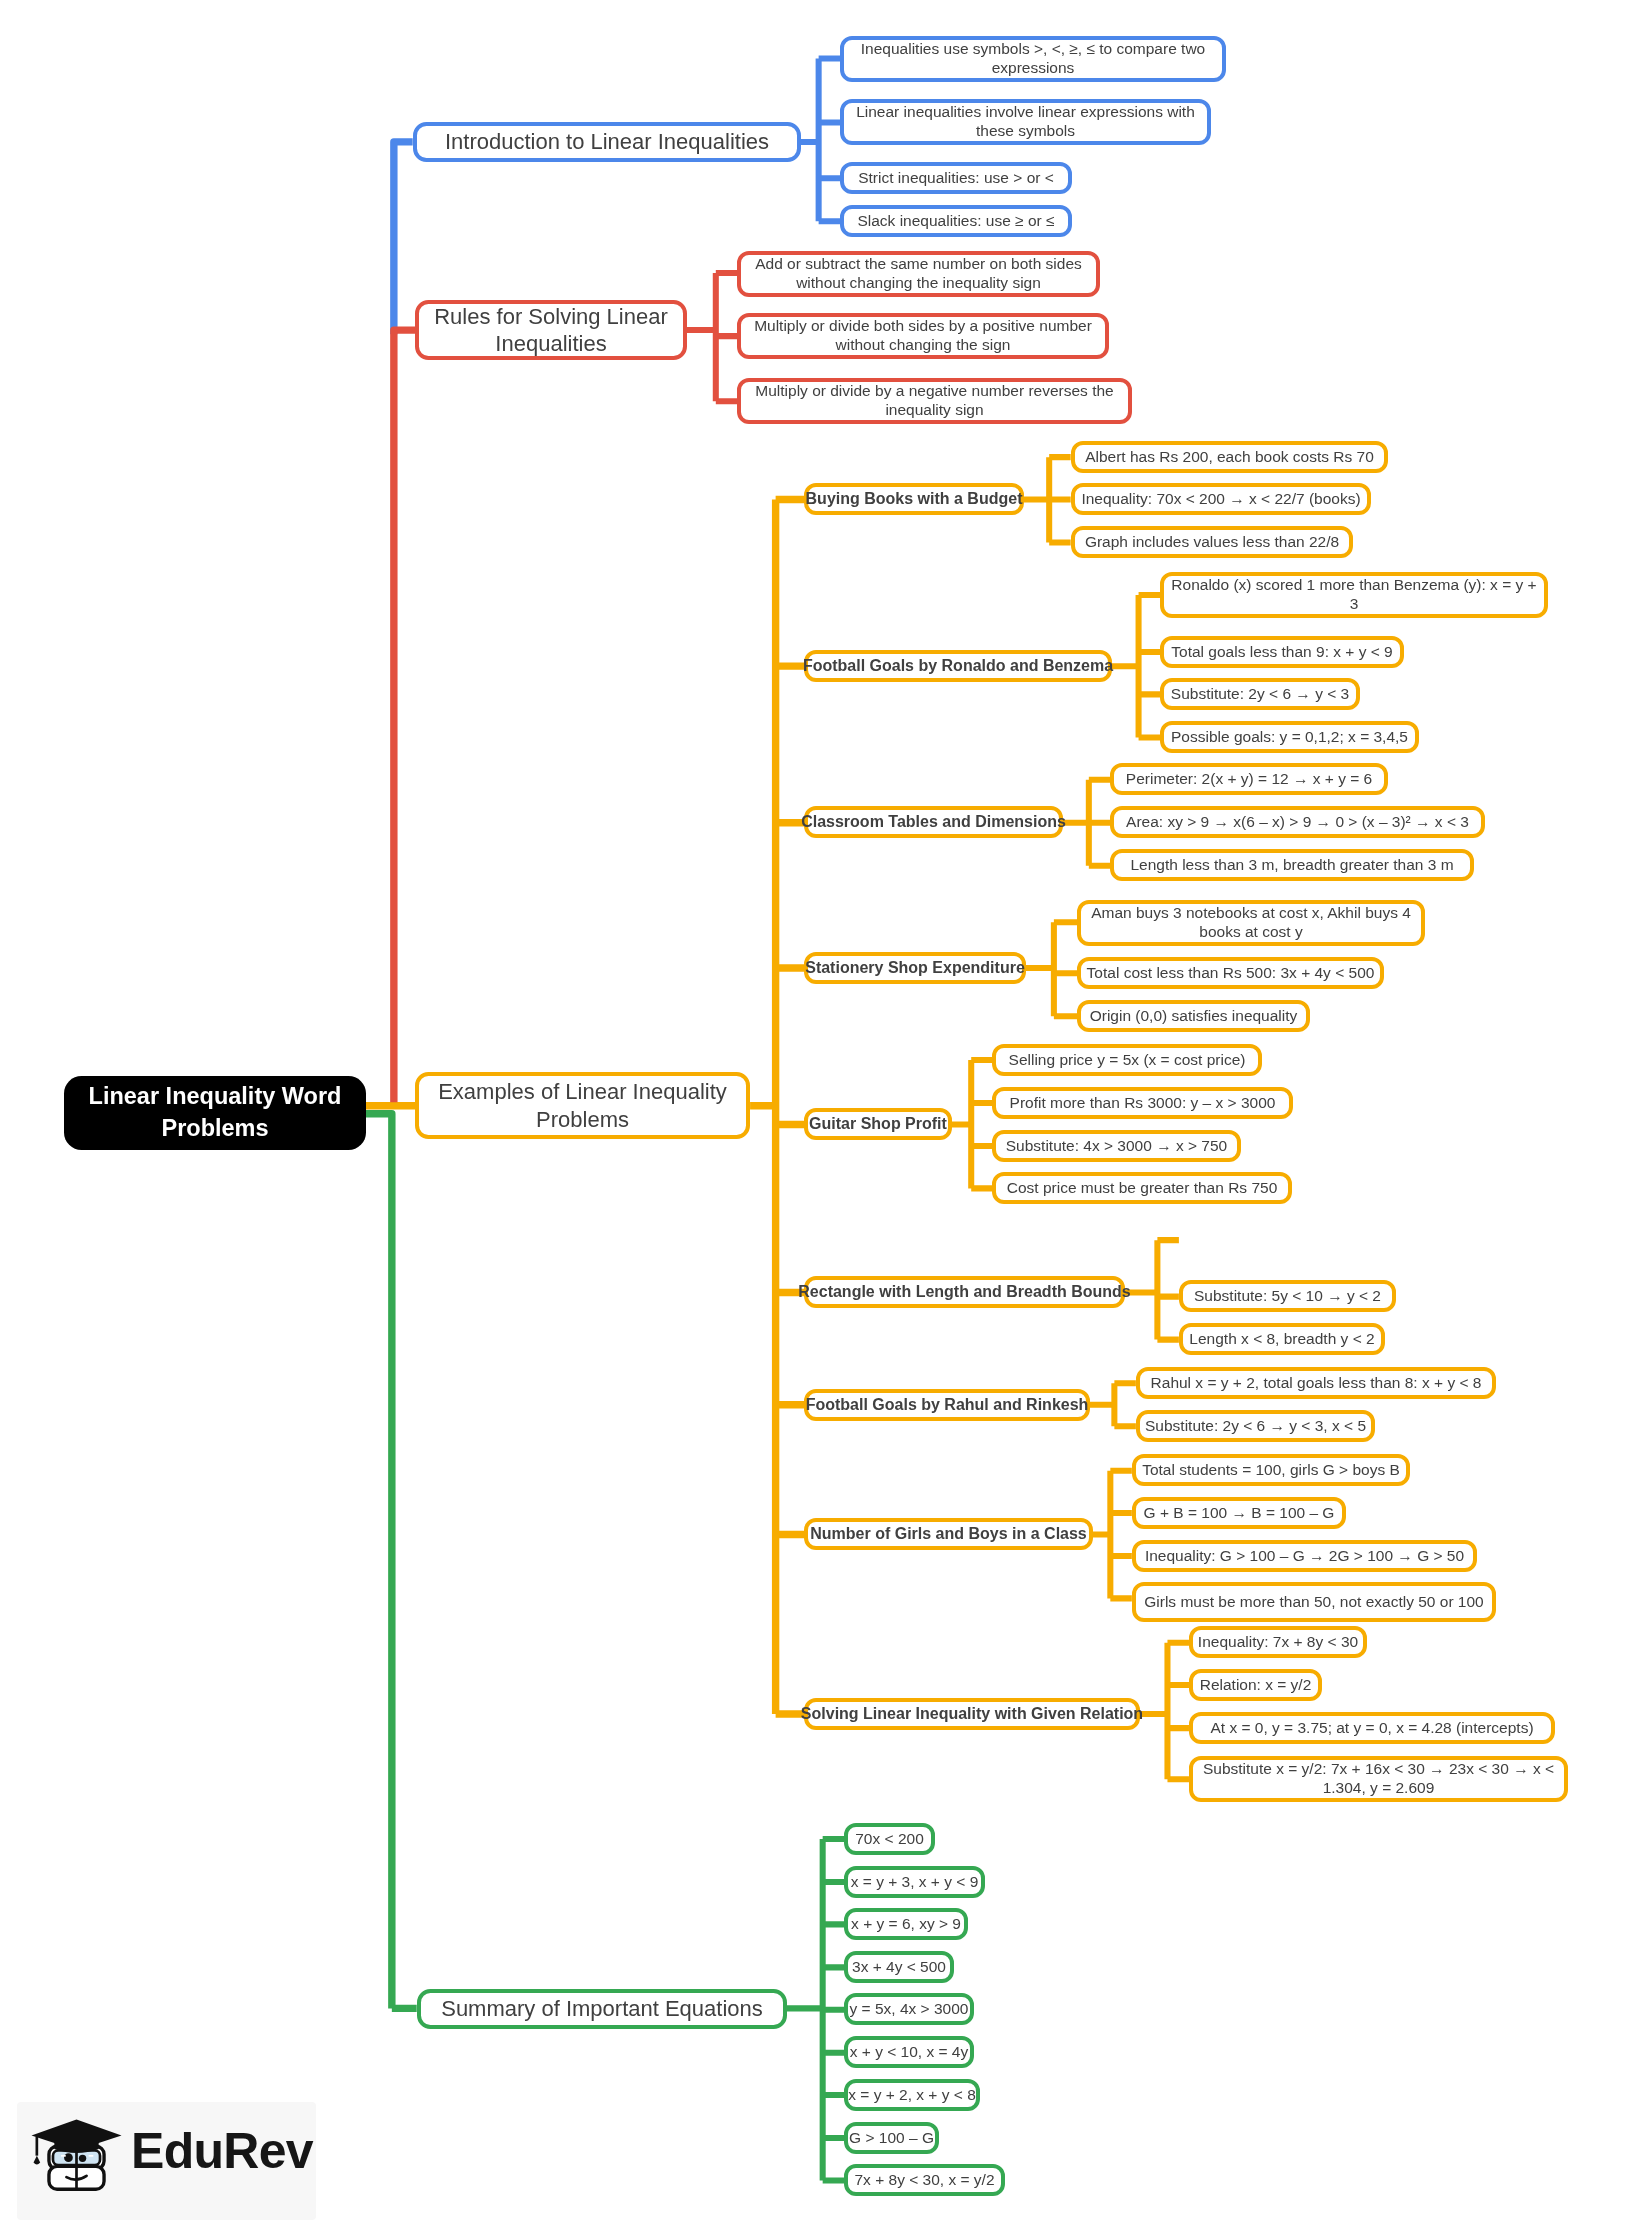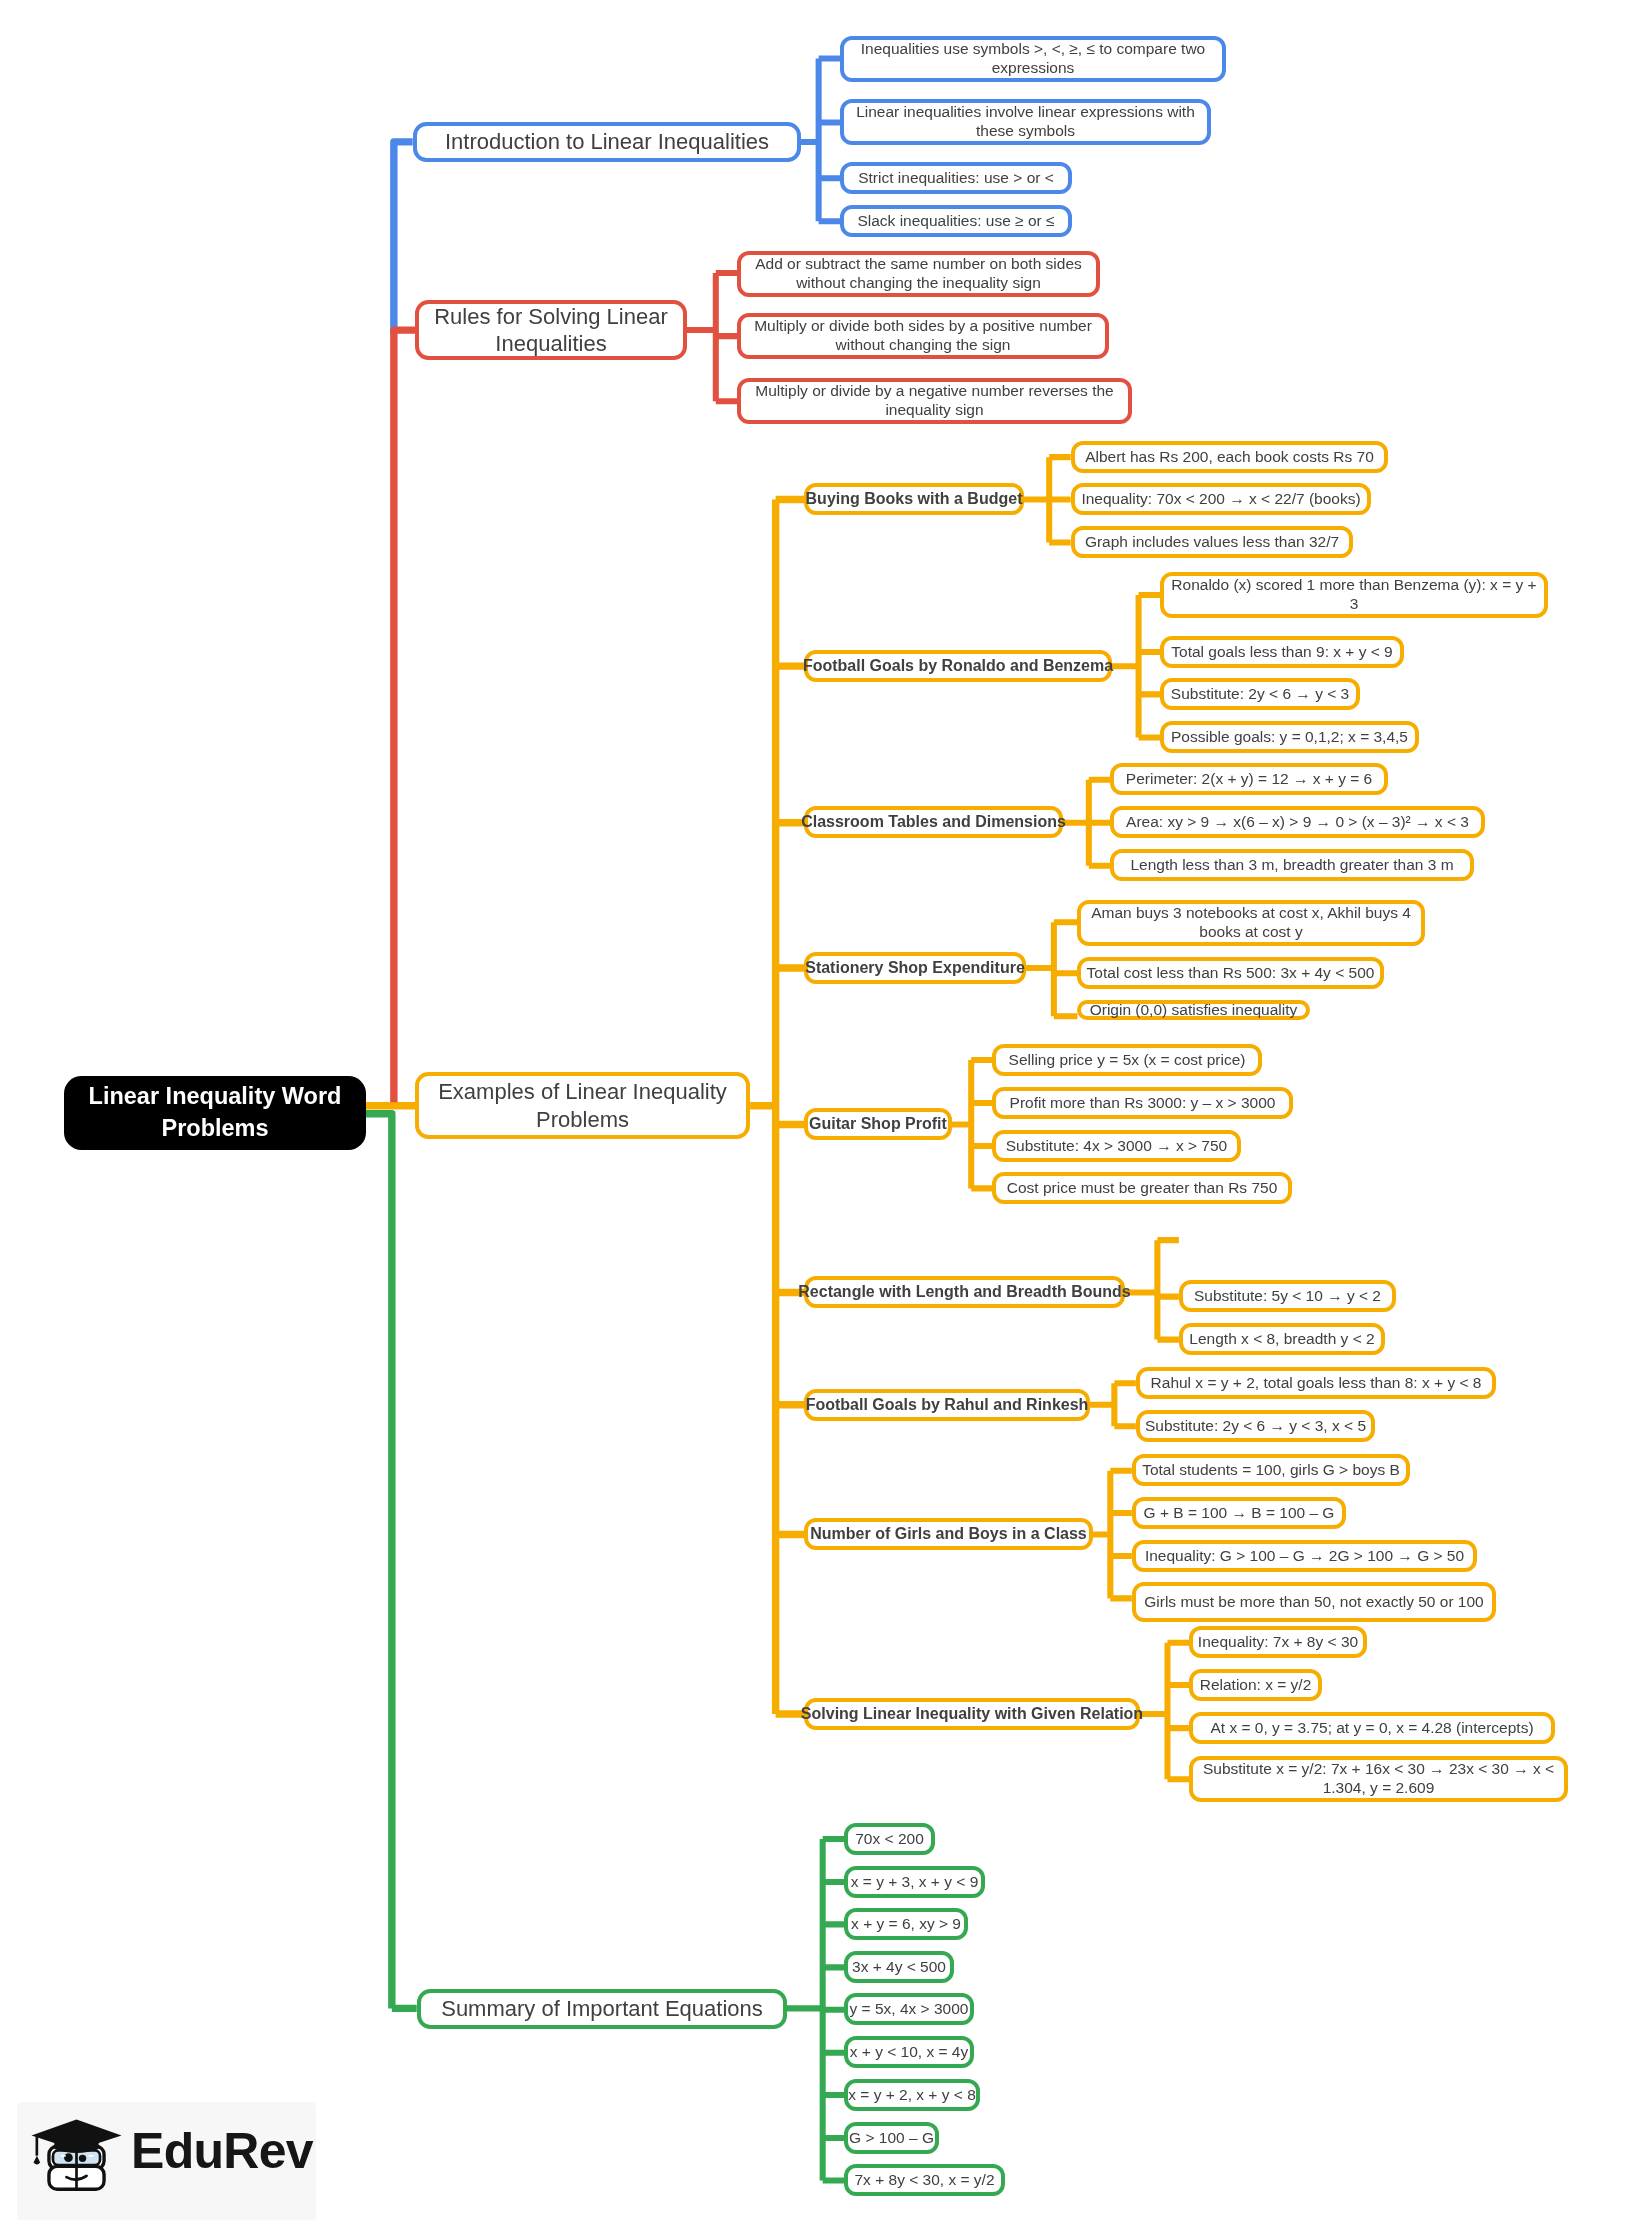--- a/index.html
+++ b/index.html
@@ -90,34 +90,34 @@
   <div class="node topic c-yellow" style="left:804px;top:806px;width:259px;height:32px;">Classroom Tables and Dimensions</div>
   <div class="node topic c-yellow" style="left:804px;top:952px;width:222px;height:32px;">Stationery Shop Expenditure</div>
   <div class="node topic c-yellow" style="left:804px;top:1108px;width:148px;height:32px;">Guitar Shop Profit</div>
   <div class="node topic c-yellow" style="left:804px;top:1276px;width:321px;height:32px;">Rectangle with Length and Breadth Bounds</div>
   <div class="node topic c-yellow" style="left:804px;top:1389px;width:286px;height:32px;">Football Goals by Rahul and Rinkesh</div>
   <div class="node topic c-yellow" style="left:804px;top:1518px;width:289px;height:32px;">Number of Girls and Boys in a Class</div>
   <div class="node topic c-yellow" style="left:804px;top:1698px;width:336px;height:32px;">Solving Linear Inequality with Given Relation</div>
 
   <div class="node leaf c-yellow" style="left:1071px;top:441px;width:317px;height:32px;">Albert has Rs 200, each book costs Rs 70</div>
   <div class="node leaf c-yellow" style="left:1071px;top:483px;width:300px;height:32px;">Inequality: 70x &lt; 200 → x &lt; 22/7 (books)</div>
-  <div class="node leaf c-yellow" style="left:1071px;top:526px;width:282px;height:32px;">Graph includes values less than 32/7</div>
+  <div class="node leaf c-yellow" style="left:1071px;top:526px;width:282px;height:32px;">Graph includes values less than 22/8</div>
 
   <div class="node leaf wrap c-yellow" style="left:1160px;top:572px;width:388px;height:46px;">Ronaldo (x) scored 1 more than Benzema (y): x = y + 3</div>
   <div class="node leaf c-yellow" style="left:1160px;top:636px;width:244px;height:32px;">Total goals less than 9: x + y &lt; 9</div>
   <div class="node leaf c-yellow" style="left:1160px;top:678px;width:200px;height:32px;">Substitute: 2y &lt; 6 → y &lt; 3</div>
   <div class="node leaf c-yellow" style="left:1160px;top:721px;width:259px;height:32px;">Possible goals: y = 0,1,2; x = 3,4,5</div>
 
   <div class="node leaf c-yellow" style="left:1110px;top:763px;width:278px;height:32px;">Perimeter: 2(x + y) = 12 → x + y = 6</div>
   <div class="node leaf c-yellow" style="left:1110px;top:806px;width:375px;height:32px;">Area: xy &gt; 9 → x(6 – x) &gt; 9 → 0 &gt; (x – 3)² → x &lt; 3</div>
   <div class="node leaf c-yellow" style="left:1110px;top:849px;width:364px;height:32px;">Length less than 3 m, breadth greater than 3 m</div>
 
   <div class="node leaf wrap c-yellow" style="left:1077px;top:900px;width:348px;height:46px;">Aman buys 3 notebooks at cost x, Akhil buys 4 books at cost y</div>
   <div class="node leaf c-yellow" style="left:1077px;top:957px;width:307px;height:32px;">Total cost less than Rs 500: 3x + 4y &lt; 500</div>
-  <div class="node leaf c-yellow" style="left:1077px;top:1000px;width:233px;height:20px;">Origin (0,0) satisfies inequality</div>
+  <div class="node leaf c-yellow" style="left:1077px;top:1000px;width:233px;height:32px;">Origin (0,0) satisfies inequality</div>
 
   <div class="node leaf c-yellow" style="left:992px;top:1044px;width:270px;height:32px;">Selling price y = 5x (x = cost price)</div>
   <div class="node leaf c-yellow" style="left:992px;top:1087px;width:301px;height:32px;">Profit more than Rs 3000: y – x &gt; 3000</div>
   <div class="node leaf c-yellow" style="left:992px;top:1130px;width:249px;height:32px;">Substitute: 4x &gt; 3000 → x &gt; 750</div>
   <div class="node leaf c-yellow" style="left:992px;top:1172px;width:300px;height:32px;">Cost price must be greater than Rs 750</div>
 
   <div class="node leaf c-yellow" style="left:1179px;top:1280px;width:217px;height:32px;">Substitute: 5y &lt; 10 → y &lt; 2</div>
   <div class="node leaf c-yellow" style="left:1179px;top:1323px;width:206px;height:32px;">Length x &lt; 8, breadth y &lt; 2</div>
 
   <div class="node leaf c-yellow" style="left:1136px;top:1367px;width:360px;height:32px;">Rahul x = y + 2, total goals less than 8: x + y &lt; 8</div>

